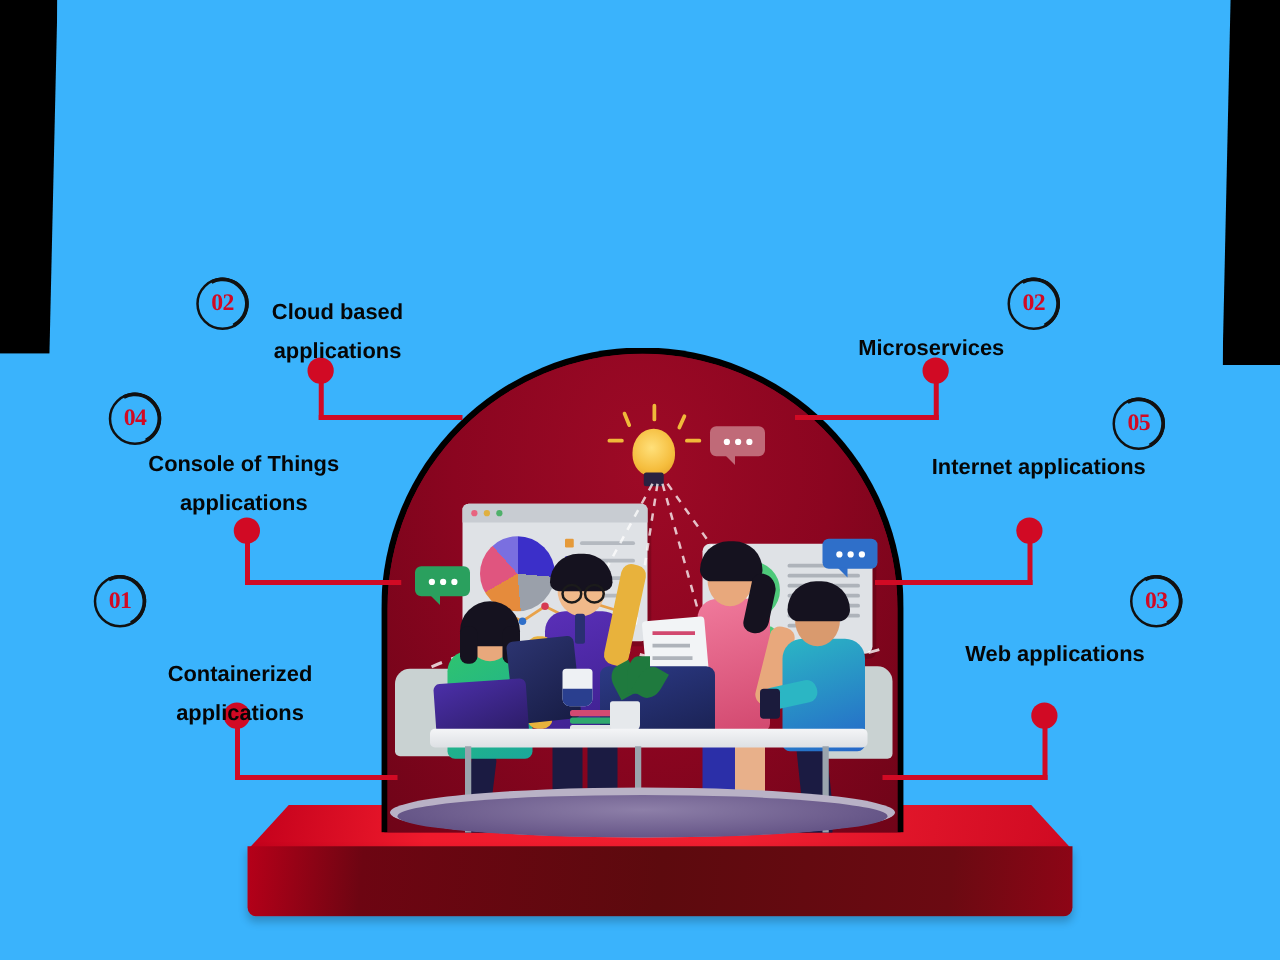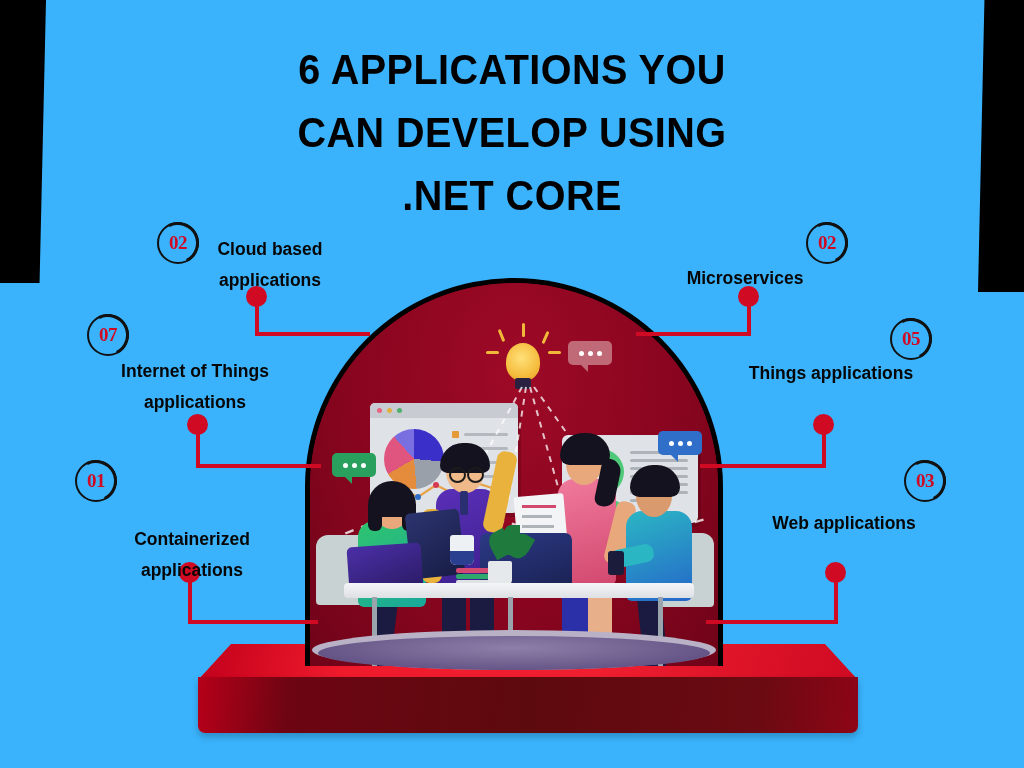--- a/index.html
+++ b/index.html
@@ -275,25 +275,20 @@
   .conn-h { position: absolute; height: 4px; background: #D10A24; z-index: 6; }
 </style>
 </head>
 <body>
 
 <div id="poster">
 
   <div id="band-left" class="corner-band"></div>
   <div id="band-right" class="corner-band"></div>
 
-  <div id="title-block">
-    <span class="tline">6 APPLICATIONS YOU</span>
-    <span class="tline">CAN DEVELOP USING</span>
-    <span class="tline">.NET CORE</span>
-  </div>
 
   <div class="conn-v" style="left:255px; top:296px; height:40px;"></div>
   <div class="conn-h" style="left:255px; top:332px; width:115px;"></div>
   <div class="conn-dot" style="left:246px; top:286px;"></div>
 
   <div class="conn-v" style="left:196px; top:424px; height:44px;"></div>
   <div class="conn-h" style="left:196px; top:464px; width:125px;"></div>
   <div class="conn-dot" style="left:187px; top:414px;"></div>
 
   <div class="conn-v" style="left:188px; top:572px; height:52px;"></div>
@@ -496,23 +491,23 @@
   <div class="callout">
     <div class="num-ring" style="left:157px; top:222px;">
       <span>02</span>
     </div>
     <div class="callout-label label-center" style="left:200px; top:234px; width:140px;">Cloud based
 applications</div>
   </div>
 
   <div class="callout">
     <div class="num-ring" style="left:87px; top:314px;">
-      <span>07</span>
-    </div>
-    <div class="callout-label label-center" style="left:100px; top:356px; width:190px;">Internet of Things
+      <span>04</span>
+    </div>
+    <div class="callout-label label-center" style="left:100px; top:356px; width:190px;">Console of Things
 applications</div>
   </div>
 
   <div class="callout">
     <div class="num-ring" style="left:75px; top:460px;">
       <span>01</span>
     </div>
     <div class="callout-label label-center" style="left:104px; top:524px; width:176px;">Containerized
 applications</div>
   </div>
@@ -521,21 +516,21 @@
     <div class="num-ring" style="left:806px; top:222px;">
       <span>02</span>
     </div>
     <div class="callout-label label-center" style="left:660px; top:263px; width:170px;">Microservices</div>
   </div>
 
   <div class="callout">
     <div class="num-ring" style="left:890px; top:318px;">
       <span>05</span>
     </div>
-    <div class="callout-label label-center" style="left:726px; top:358px; width:210px;">Things applications</div>
+    <div class="callout-label label-center" style="left:726px; top:358px; width:210px;">Internet applications</div>
   </div>
 
   <div class="callout">
     <div class="num-ring" style="left:904px; top:460px;">
       <span>03</span>
     </div>
     <div class="callout-label label-center" style="left:744px; top:508px; width:200px;">Web applications</div>
   </div>
 
 </div>

